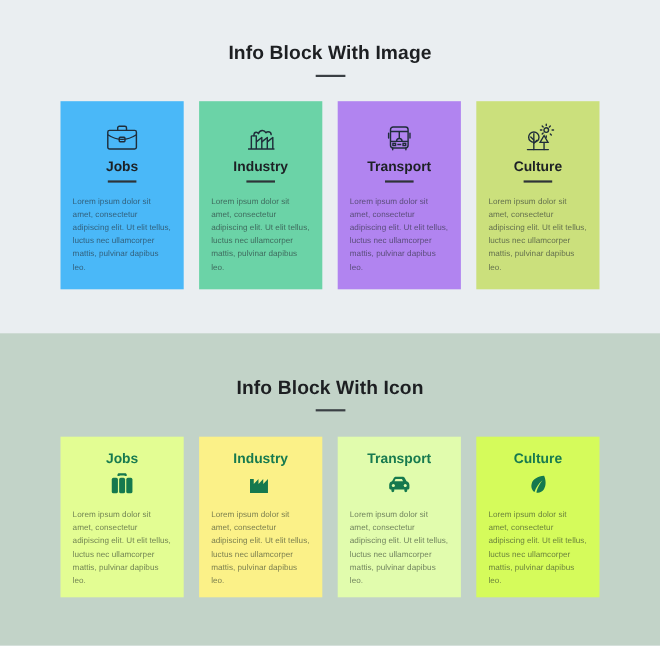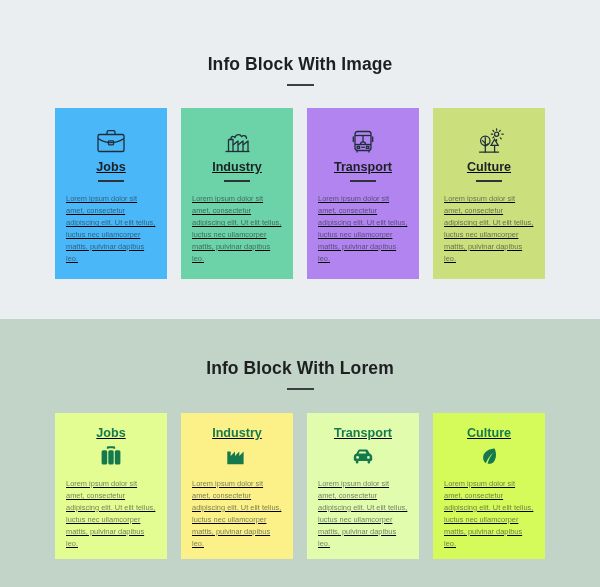--- a/index.html
+++ b/index.html
@@ -4,21 +4,21 @@
 <style>
   * { box-sizing: border-box; margin: 0; padding: 0; }
   html, body {
     width: 600px;
     height: 587px;
     font-family: "Liberation Sans", sans-serif;
     overflow: hidden;
   }
   body { background: #eaeef1; }
 
-  .page { width: 600px; height: 548px; position: relative; margin-top: 16px; }
+  .page { width: 600px; height: 548px; position: relative; }
 
   
   .section { width: 100%; position: relative; }
   .section-1 { background: #eaeef1; height: 303px; }
   .section-2 { background: #c2d3c8; height: 284px; }
 
   .section-title {
     text-align: center;
     font-size: 17.5px;
     font-weight: bold;
@@ -34,21 +34,20 @@
     background: #3a3f44;
     margin: 9px auto 0;
   }
 
   
   .cards {
     display: flex;
     justify-content: center;
     gap: 14px;
     padding: 0 54px;
-    text-decoration: underline;
   }
   .cards-1 { margin-top: 22px; }
   .cards-2 { margin-top: 23px; }
 
   .card {
     width: 112px;
     flex: 0 0 112px;
     padding: 16px 11px 14px;
     display: flex;
     flex-direction: column;
@@ -173,21 +172,21 @@
         </div>
         <div class="card-title">Culture</div>
         <div class="card-rule"></div>
         <div class="card-body">Lorem ipsum dolor sit amet, consectetur adipiscing elit. Ut elit tellus, luctus nec ullamcorper mattis, pulvinar dapibus leo.</div>
       </div>
 
     </div>
   </div>
 
   <div class="section section-2">
-    <div class="section-title">Info Block With Lorem</div>
+    <div class="section-title">Info Block With Icon</div>
     <div class="title-rule"></div>
 
     <div class="cards cards-2">
 
       <div class="card card-2" style="background:#e3fd93">
         <div class="card-title">Jobs</div>
         <div class="icon-wrap">
           <svg width="26" height="24" viewBox="0 0 26 24" fill="#15794e">
             <path d="M10.2 2.3h5.6c.8 0 1.4.6 1.4 1.4v1.1h-1.9V4.2h-4.6v0.6H8.8V3.7c0-.8.6-1.4 1.4-1.4z"></path>
             <rect x="3.6" y="6.3" width="5.6" height="14.2" rx="1.5"></rect>

